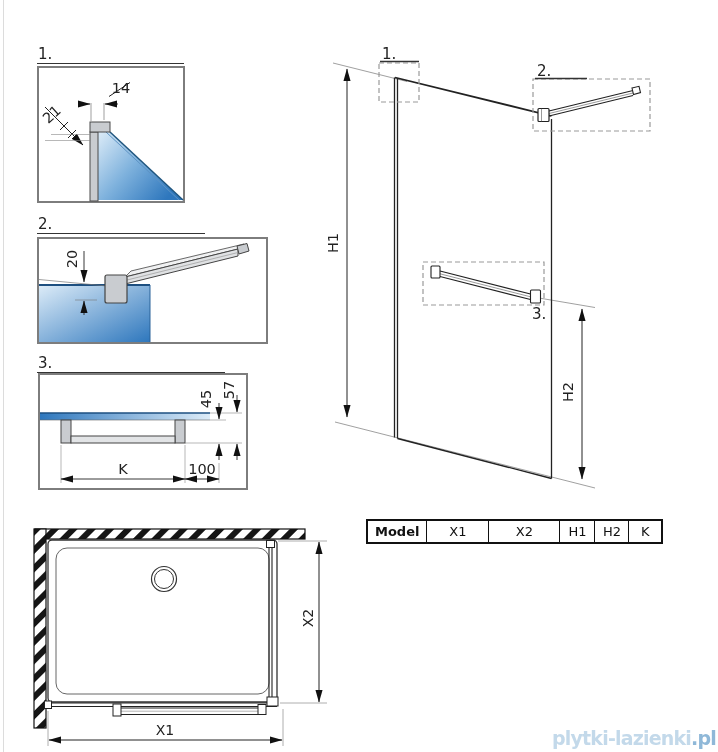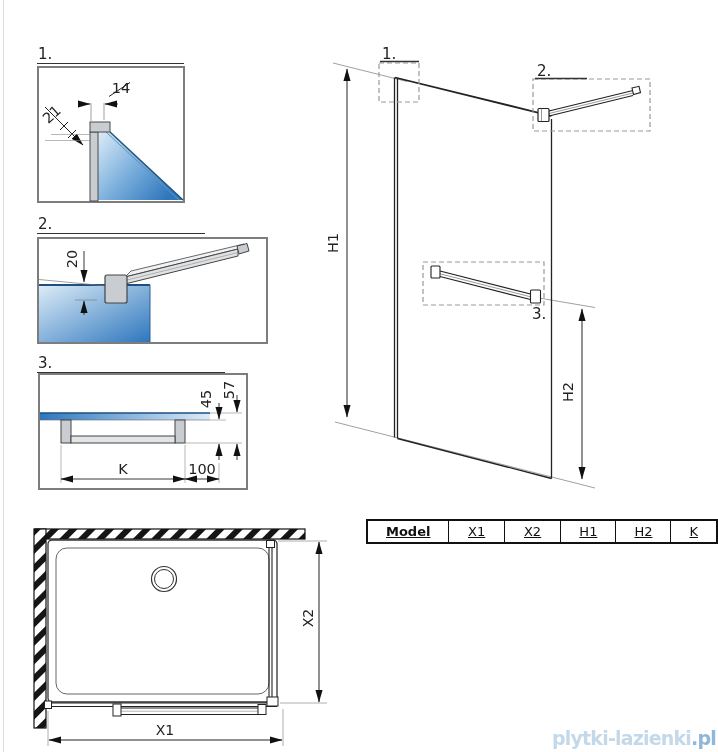--- a/index.html
+++ b/index.html
@@ -14,21 +14,21 @@
   }
   .abs{position:absolute;}
   svg text{font-family:"DejaVu Sans", sans-serif;fill:#222;}
   
   #spec-table{
     position:absolute;left:366px;top:519px;border-collapse:collapse;
     font-size:13px;color:#111;background:#fff;table-layout:fixed;
   }
   #spec-table th,#spec-table td{
     border:1.4px solid #111;text-align:center;vertical-align:middle;
-    padding:1px 18px;height:19px;overflow:hidden;white-space:nowrap;text-decoration:underline;
+    padding:1px 7px;height:19px;overflow:hidden;white-space:nowrap;
   }
   #spec-table{border:2px solid #111;}
   #spec-table th{font-weight:normal;}
   #spec-table th.model{font-weight:bold;}
   #spec-table td.model{font-weight:bold;font-style:italic;}
   .w-model{width:44px;} .w-x1{width:62px;} .w-x2{width:71px;}
   .w-h1{width:35px;} .w-h2{width:34px;} .w-k{width:33px;}
   
   #watermark{
     position:absolute;top:727px;right:2px;font-size:19px;font-weight:bold;

